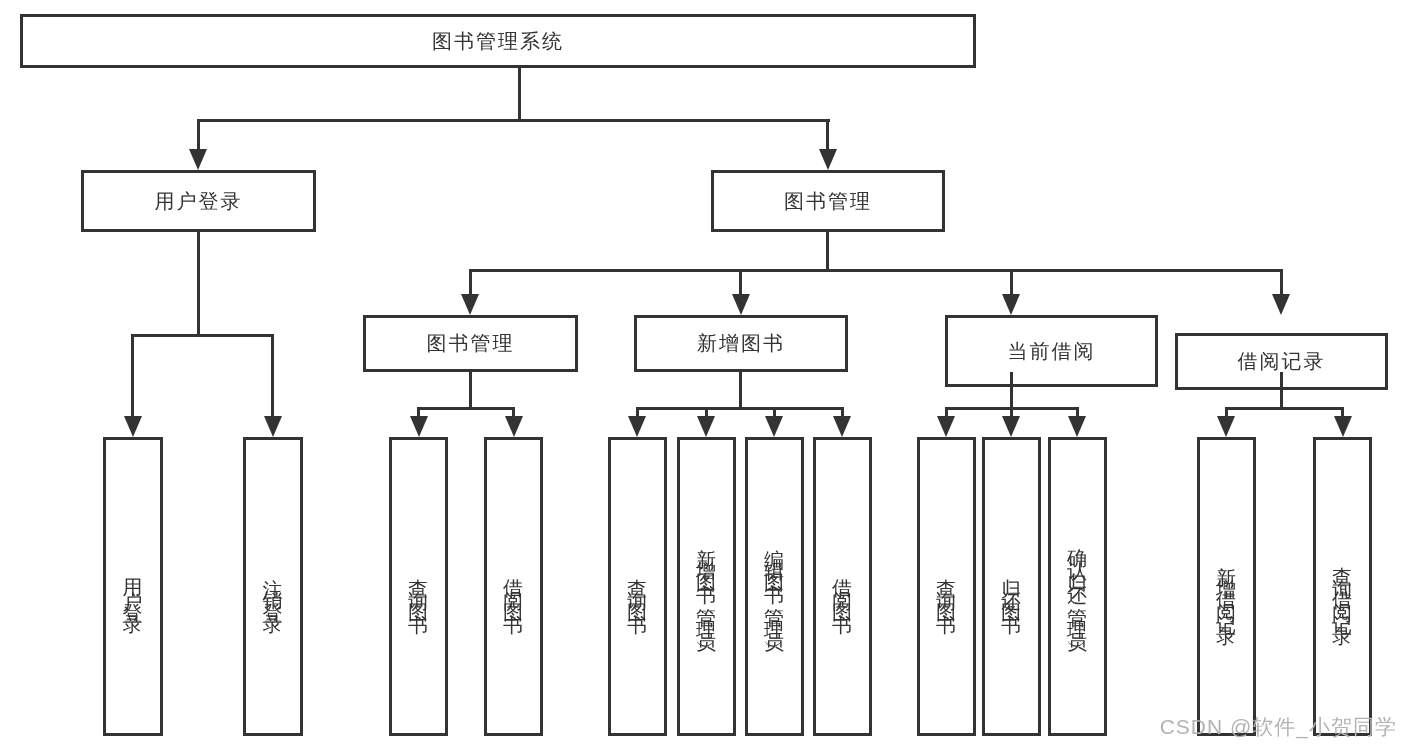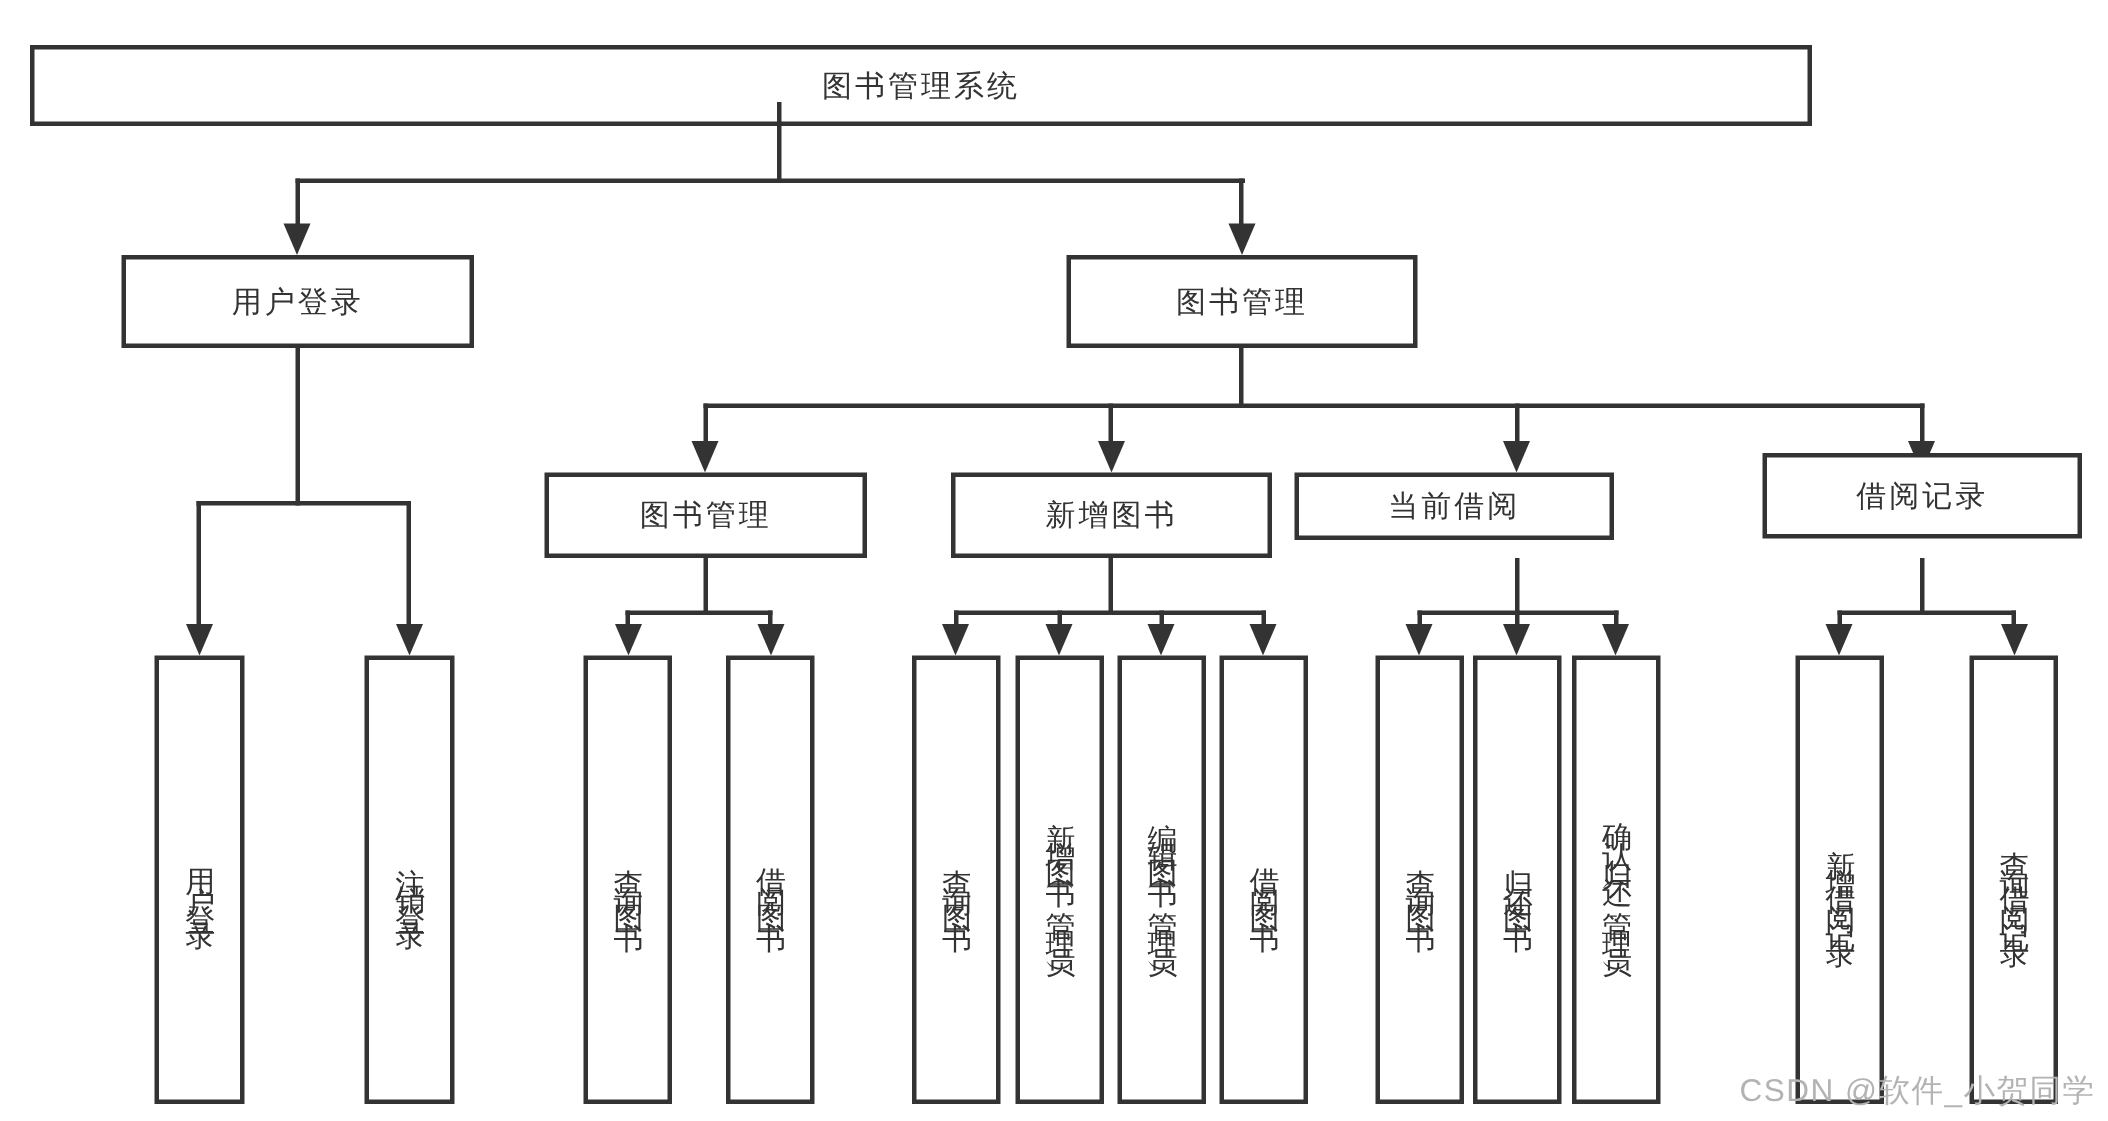--- a/index.html
+++ b/index.html
@@ -51,21 +51,21 @@
     color:var(--watermark);
     letter-spacing:1px;
     z-index:5;
   }
 </style>
 </head>
 <body>
 
 <div class="canvas">
 
-  <div class="box" style="left:20px;top:30px;width:1188px;height:54px">
+  <div class="box" style="left:20px;top:14px;width:956px;height:54px">
     <span class="lbl">图书管理系统</span>
   </div>
 
   <div class="line" style="left:518px;top:68px;width:3px;height:54px"></div>
   <div class="line" style="left:197px;top:119px;width:633px;height:3px"></div>
   <div class="line" style="left:197px;top:119px;width:3px;height:37px"></div>
   <div class="arrow" style="left:189px;top:149px"></div>
   <div class="line" style="left:826px;top:119px;width:3px;height:37px"></div>
   <div class="arrow" style="left:819px;top:149px"></div>
 
@@ -93,24 +93,24 @@
   <div class="arrow" style="left:1002px;top:294px"></div>
   <div class="line" style="left:1280px;top:269px;width:3px;height:28px"></div>
   <div class="arrow" style="left:1272px;top:294px"></div>
 
   <div class="box" style="left:363px;top:315px;width:215px;height:57px">
     <span class="lbl">图书管理</span>
   </div>
   <div class="box" style="left:634px;top:315px;width:214px;height:57px">
     <span class="lbl">新增图书</span>
   </div>
-  <div class="box" style="left:863px;top:315px;width:213px;height:45px">
+  <div class="box" style="left:945px;top:315px;width:213px;height:72px">
     <span class="lbl">当前借阅</span>
   </div>
-  <div class="box" style="left:1175px;top:302px;width:213px;height:57px">
+  <div class="box" style="left:1175px;top:333px;width:213px;height:57px">
     <span class="lbl">借阅记录</span>
   </div>
 
   <div class="line" style="left:469px;top:372px;width:3px;height:38px"></div>
   <div class="line" style="left:739px;top:372px;width:3px;height:38px"></div>
   <div class="line" style="left:1010px;top:372px;width:3px;height:38px"></div>
   <div class="line" style="left:1280px;top:372px;width:3px;height:38px"></div>
 
   <div class="line" style="left:417px;top:407px;width:98px;height:3px"></div>
   <div class="line" style="left:636px;top:407px;width:208px;height:3px"></div>

